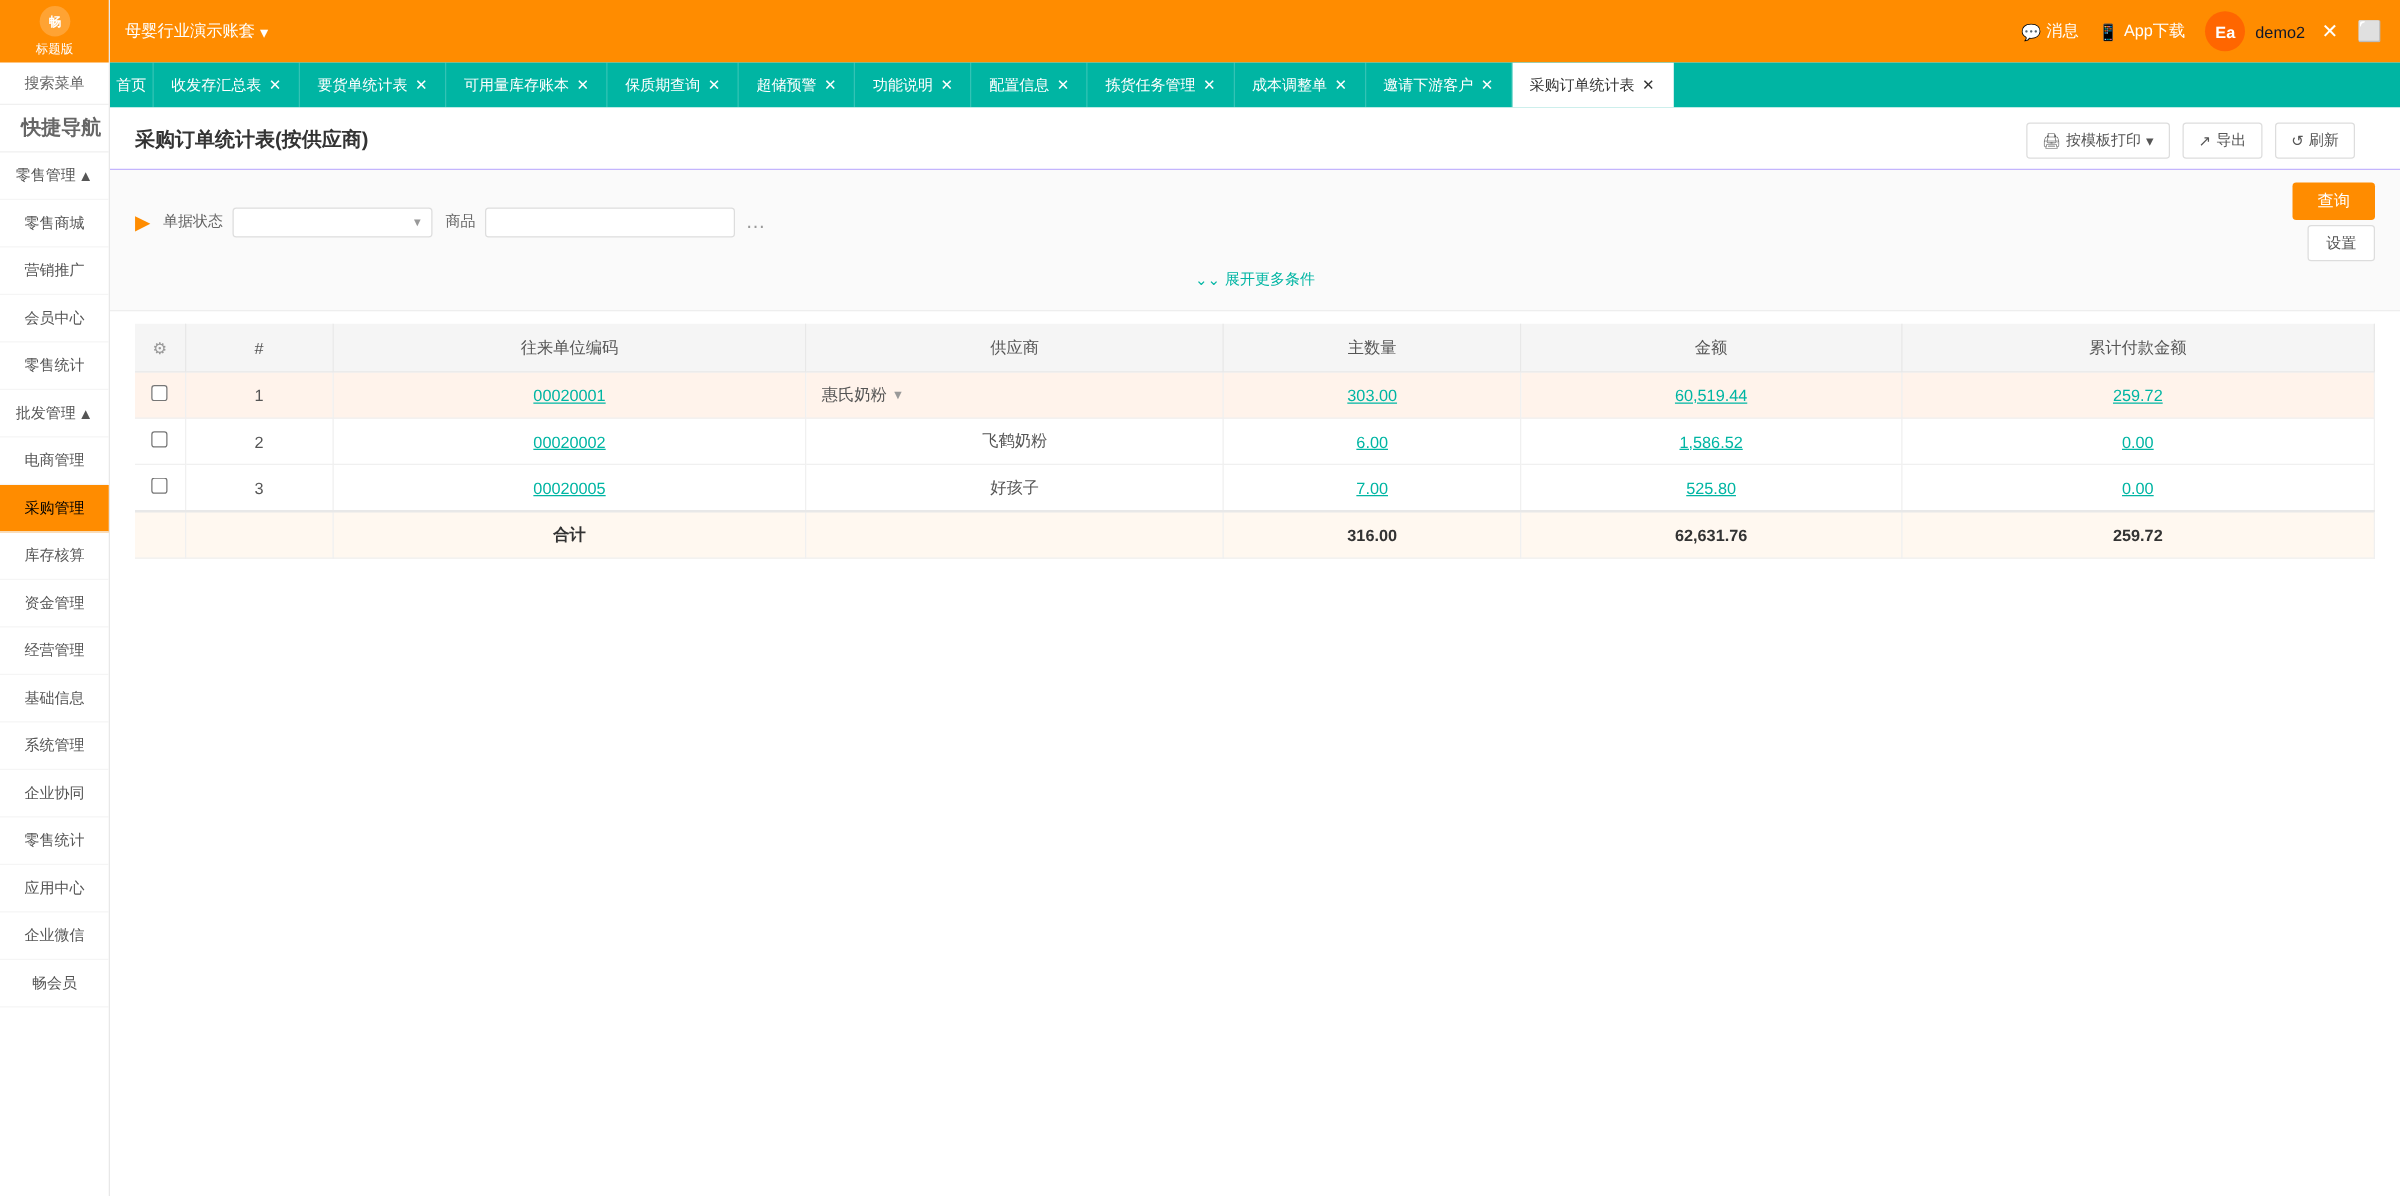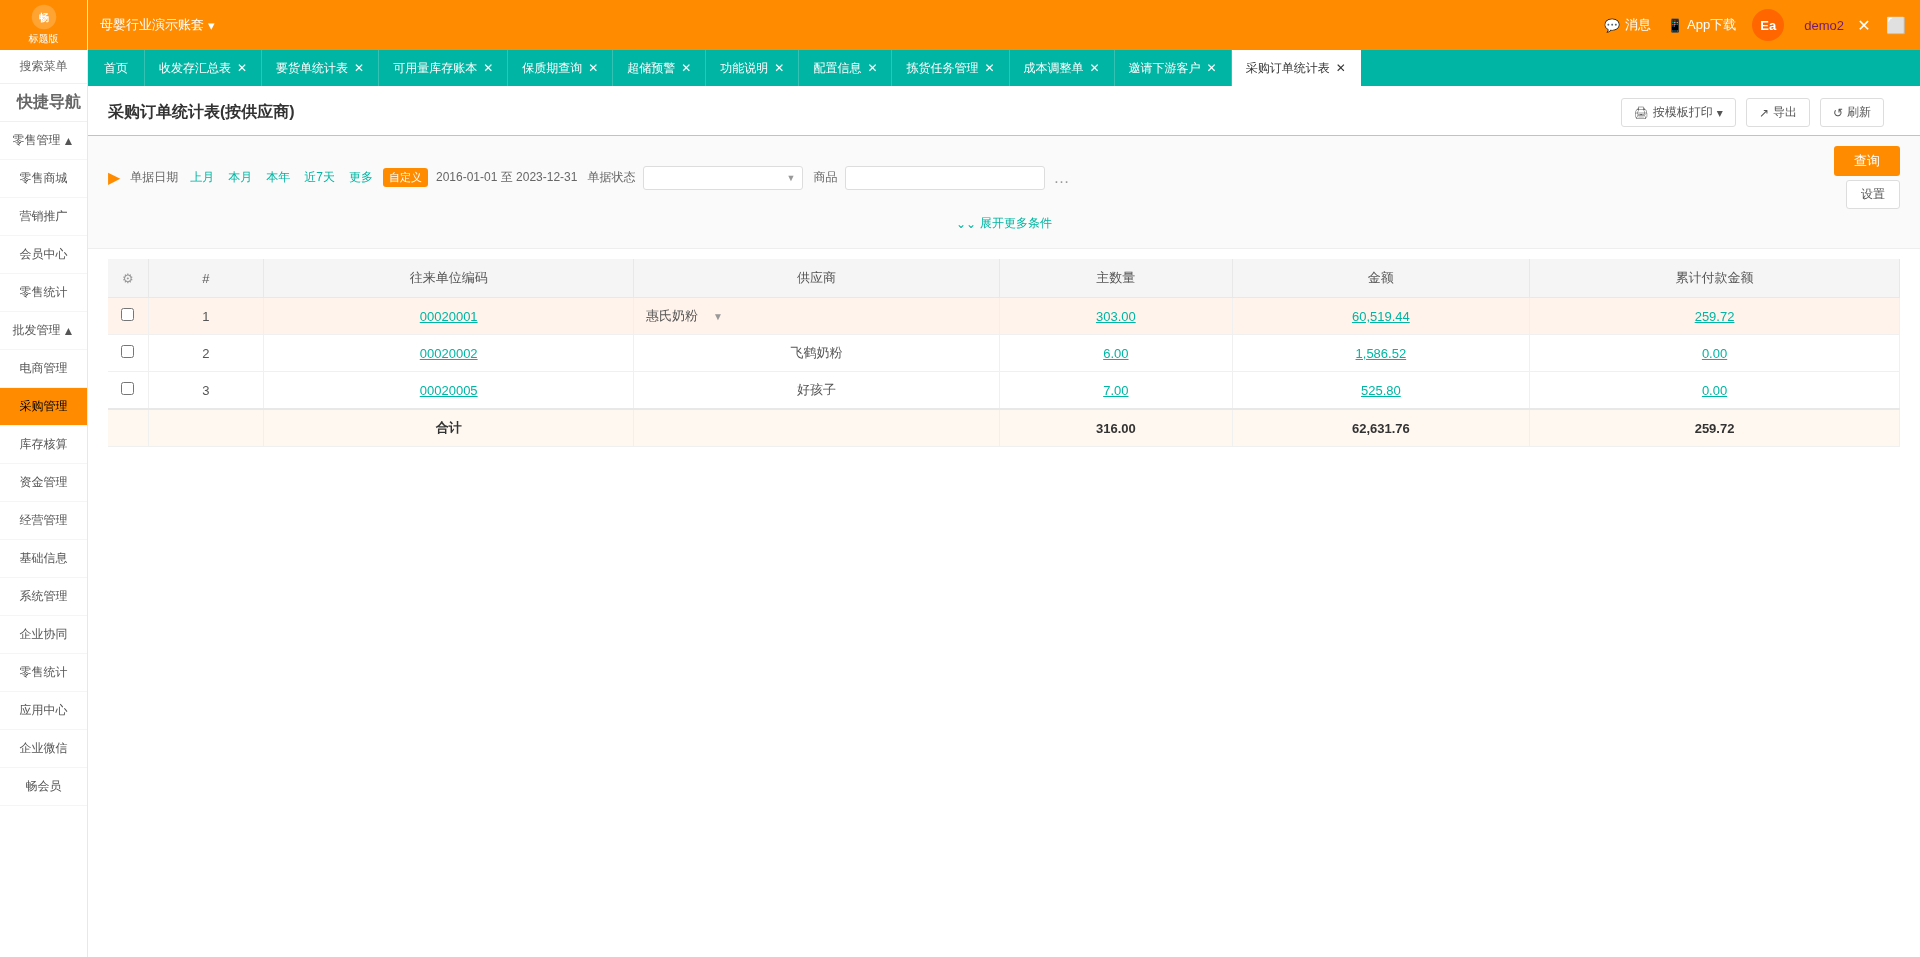--- a/index.html
+++ b/index.html
@@ -164,21 +164,21 @@
     }
     .tab-item.active {
       background: #fff;
       color: #333;
     }
     .tab-item .tab-close {
       font-size: 12px;
       line-height: 1;
     }
     .tab-home {
-      padding: 0 16px;
+      padding: 0 5px;
       height: 36px;
       display: flex;
       align-items: center;
       color: white;
       font-size: 12px;
       cursor: pointer;
       border-right: 1px solid rgba(255,255,255,0.2);
     }
 
     
@@ -513,21 +513,21 @@
         <span>消息</span>
       </div>
       <div class="action-item">
         <span>📱</span>
         <span>App下载</span>
       </div>
       <div class="topbar-right">
         <div class="user-avatar">
           <span>Ea</span>
         </div>
-        <span class="action-item" style="color:#701a75;font-size:13px;margin-left:12px;">demo2</span>
+        <span class="action-item" style="color:#0f172a;font-size:13px;">demo2</span>
         <div class="close-btn">
           <span>✕</span>
         </div>
         <div class="maximize-btn">
           <span>⬜</span>
         </div>
       </div>
     </div>
   </div>
 
@@ -599,32 +599,20 @@
           <span>↺</span>
           <span>刷新</span>
         </button>
       </div>
     </div>
 
     <div class="filter-area">
       <div class="filter-main-row">
         <span style="color:#ff8c00;font-size:16px;cursor:pointer;">▶</span>
 
-        <div class="filter-section">
-          <span class="filter-label">单据日期</span>
-          <div class="date-shortcuts">
-            <span class="date-shortcut">上月</span>
-            <span class="date-shortcut">本月</span>
-            <span class="date-shortcut">本年</span>
-            <span class="date-shortcut">近7天</span>
-            <span class="date-shortcut">更多</span>
-            <span class="date-custom">自定义</span>
-          </div>
-          <span class="date-range">2016-01-01 至 2023-12-31</span>
-        </div>
 
         <div class="filter-section">
           <span class="filter-label">单据状态</span>
           <div class="select-wrapper">
             <select class="filter-select">
               <option value=""></option>
             </select>
           </div>
         </div>
 
@@ -660,21 +648,21 @@
             <th>金额</th>
             <th>累计付款金额</th>
           </tr>
         </thead>
         <tbody>
           <tr class="row-highlighted">
             <td><input type="checkbox" style=""></td>
             <td>1</td>
             <td class="link-val">00020001</td>
             <td>
-              <div style="display:flex;align-items:center;gap:15px;">
+              <div style="display:flex;align-items:center;gap:4px;">
                 <span>惠氏奶粉</span>
                 <span style="color:#999;font-size:10px;">▼</span>
               </div>
             </td>
             <td class="link-val">303.00</td>
             <td class="link-val">60,519.44</td>
             <td class="link-val">259.72</td>
           </tr>
           <tr>
             <td><input type="checkbox" style=""></td>

